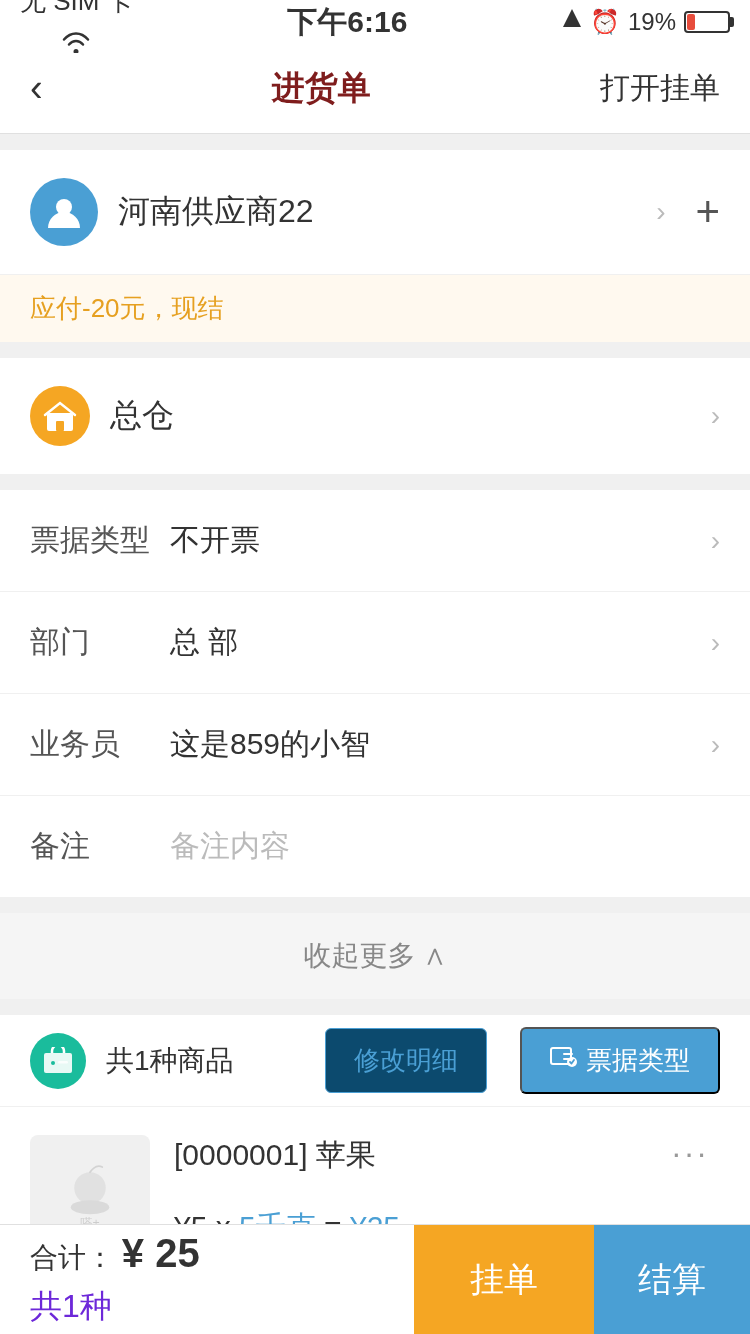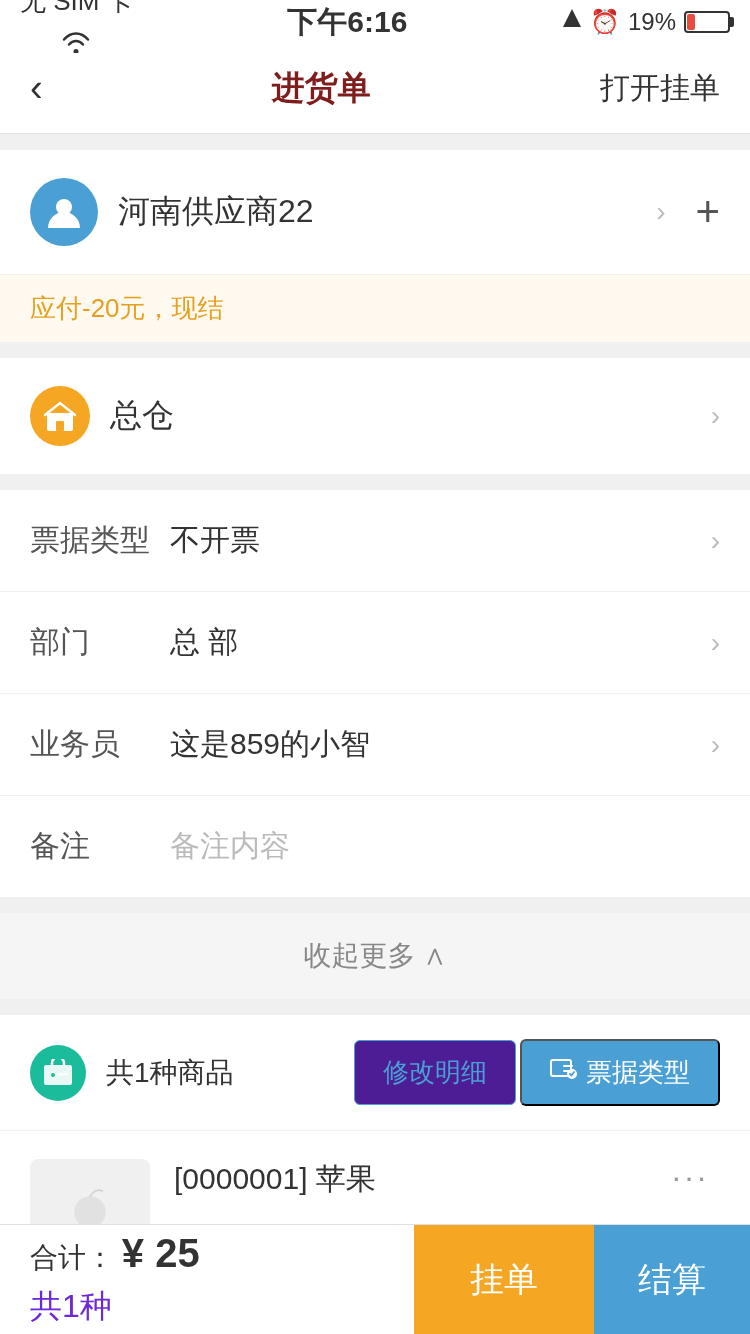--- a/index.html
+++ b/index.html
@@ -134,38 +134,38 @@
       font-size: 28px;
       color: #888;
       cursor: pointer;
       margin-bottom: 16px;
     }
 
     
     .product-header {
       display: flex;
       align-items: center;
-      padding: 24px 30px;
+      padding: 12px 30px;
       background: #fff;
       border-bottom: 1px solid #f0f0f0;
     }
     .product-icon {
       width: 56px; height: 56px; border-radius: 50%; background: #1abc9c;
       display: flex; align-items: center; justify-content: center;
       margin-right: 20px; flex-shrink: 0;
     }
     .product-count { flex: 1; font-size: 28px; color: #333; }
     .btn-edit {
       border: 1.5px solid #4a9fd4;
       color: #4a9fd4;
-      background: #4c1d95;
+      background: #0c4a6e;
       font-size: 26px;
       padding: 14px 28px;
       border-radius: 6px;
-      margin-right: 4px;
+      margin-right: 33px;
       cursor: pointer;
     }
     .btn-select {
       background: #4a9fd4;
       color: #fff;
       font-size: 26px;
       padding: 14px 28px;
       border-radius: 6px;
       cursor: pointer;
       display: flex;

